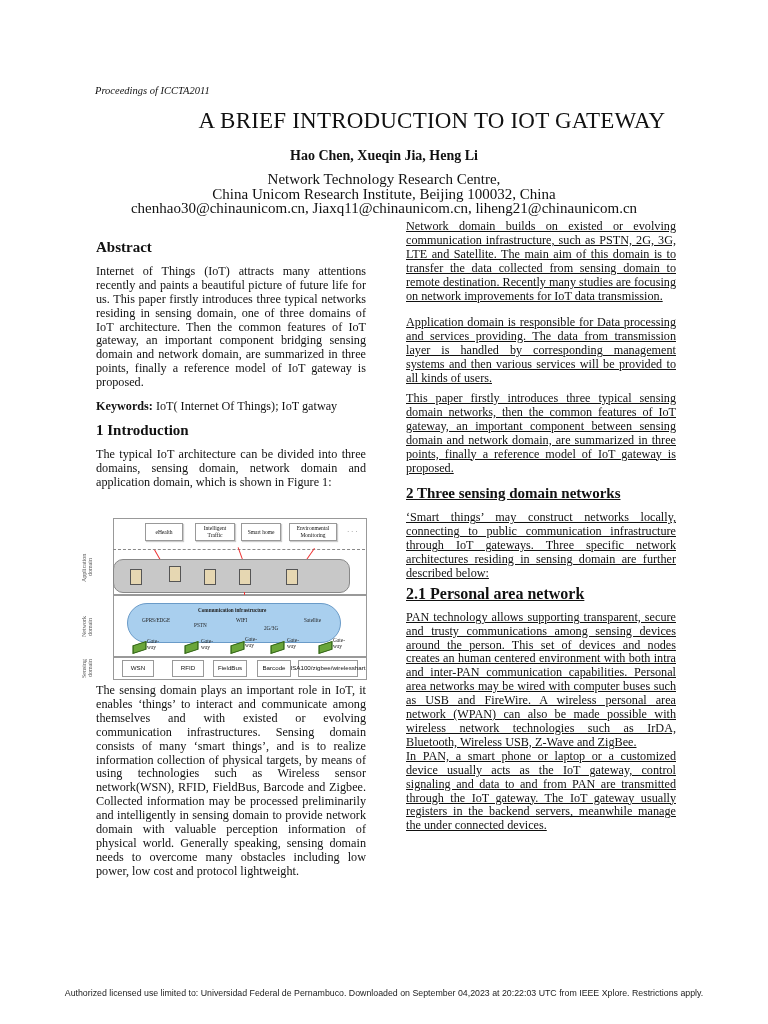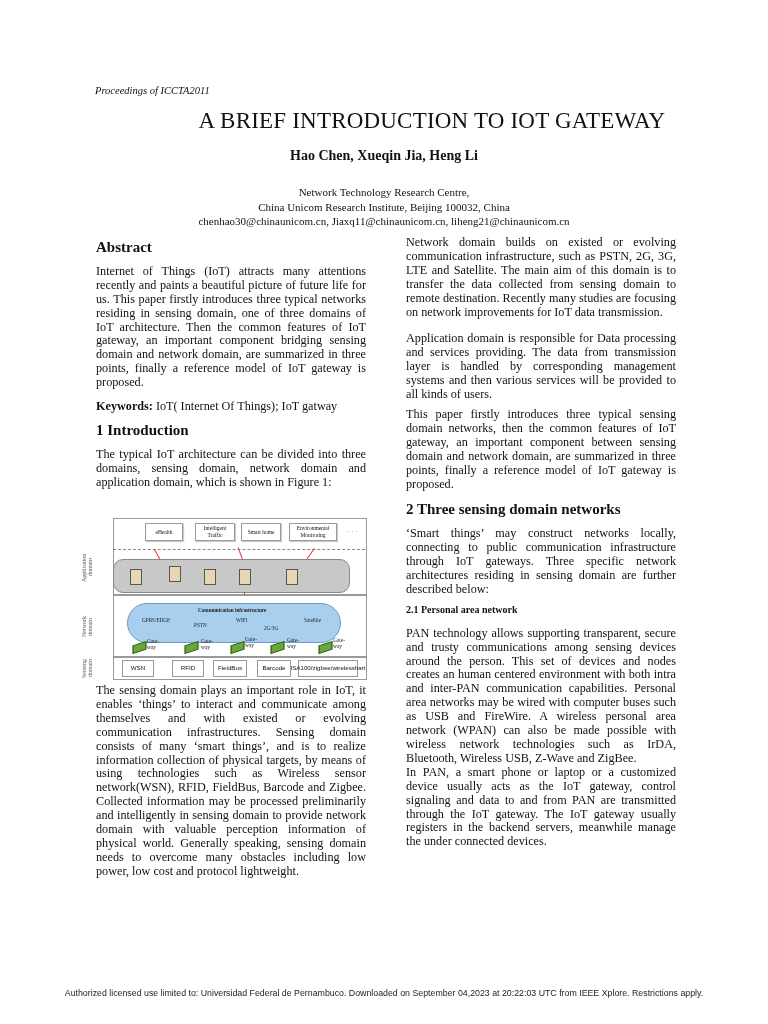--- a/index.html
+++ b/index.html
@@ -1,24 +1,24 @@
 <!DOCTYPE html>
 <html><head>
 <meta charset="utf-8">
 <style>
   html, body { margin:0; padding:0; background:#ffffff; }
   body { width:768px; height:1024px; position:relative; overflow:hidden; font-family:"Liberation Serif", serif; color:#111; }
   .proc { position:absolute; left:95px; top:85px; font-size:10.5px; font-style:italic; }
   .title { position:absolute; left:0; width:768px; top:108px; text-align:center; font-size:23px; font-weight:normal; letter-spacing:0.2px;padding-left:48px; }
   .authors { position:absolute; left:0; width:768px; top:148px; text-align:center; font-size:14px; font-weight:bold; }
-  .affil { position:absolute; left:0; width:768px; top:185px; text-align:center; font-size:11px; line-height:14.5px; }
+  .affil { position:absolute; left:0; width:768px; top:172px; text-align:center; font-size:15px; line-height:14.5px; }
   .col { position:absolute; width:270px; font-size:12.2px; line-height:13.9px; text-align:justify; }
   .col p { margin:0; }
   .h2 { font-size:15px; font-weight:bold; }
-  .h3 { font-size:10px; font-weight:bold; }
+  .h3 { font-size:16px; font-weight:bold; }
   .kw b { font-weight:bold; }
   .caption { font-size:12.2px; }
   .footer { position:absolute; left:0; width:768px; top:988px; text-align:center; font-family:"Liberation Sans", sans-serif; font-size:8.8px; color:#222; }
 
   
   .fig { position:absolute; left:95px; top:515px; width:270px; height:165px; font-family:"Liberation Serif", serif; }
   .fig-box { position:absolute; border:1px solid #999; background:#fff; }
   .fig-side { position:absolute; left:-14px; font-size:6px; color:#555; writing-mode:vertical-rl; transform:rotate(180deg); text-align:center; }
   .app-tag { position:absolute; top:8px; height:16px; border:1px solid #999; background:#fff; font-size:5.5px; line-height:7px; text-align:center; display:flex; align-items:center; justify-content:center; box-shadow:1px 1px 1px #ccc; }
   .dash { position:absolute; left:0; right:0; border-top:1px dashed #888; }
@@ -98,21 +98,21 @@
   <div class="sense-tag" style="left:77px; width:30px;">RFID</div>
   <div class="sense-tag" style="left:118px; width:32px;">FieldBus</div>
   <div class="sense-tag" style="left:162px; width:32px;">Barcode</div>
   <div class="sense-tag" style="left:203px; width:58px;">ISA100/zigbee/wirelesshart</div>
 </div>
 
 <div class="col" style="left:96px; top:684px;">
   <p>The sensing domain plays an important role in IoT, it enables ‘things’ to interact and communicate among themselves and with existed or evolving communication infrastructures. Sensing domain consists of many ‘smart things’, and is to realize information collection of physical targets, by means of using technologies such as Wireless sensor network(WSN), RFID, FieldBus, Barcode and Zigbee. Collected information may be processed preliminarily and intelligently in sensing domain to provide network domain with valuable perception information of physical world. Generally speaking, sensing domain needs to overcome many obstacles including low power, low cost and protocol lightweight.</p>
 </div>
 
-<div class="col" style="left:406px; top:236px;">
+<div class="col" style="left:406px; top:220px;text-decoration:underline;">
   <p style="margin-bottom:13px;">Network domain builds on existed or evolving communication infrastructure, such as PSTN, 2G, 3G, LTE and Satellite. The main aim of this domain is to transfer the data collected from sensing domain to remote destination. Recently many studies are focusing on network improvements for IoT data transmission.</p>
   <p style="margin-bottom:6px;">Application domain is responsible for Data processing and services providing. The data from transmission layer is handled by corresponding management systems and then various services will be provided to all kinds of users.</p>
   <p style="margin-bottom:12px;">This paper firstly introduces three typical sensing domain networks, then the common features of IoT gateway, an important component between sensing domain and network domain, are summarized in three points, finally a reference model of IoT gateway is proposed.</p>
   <p class="h2" style="margin-bottom:10px;">2  Three sensing domain networks</p>
   <p style="margin-bottom:6px;">‘Smart things’ may construct networks locally, connecting to public communication infrastructure through IoT gateways. Three specific network architectures residing in sensing domain are further described below:</p>
   <p class="h3" style="margin-bottom:10px;">2.1 Personal area network</p>
   <p>PAN technology allows supporting transparent, secure and trusty communications among sensing devices around the person. This set of devices and nodes creates an human centered environment with both intra and inter-PAN communication capabilities. Personal area networks may be wired with computer buses such as USB and FireWire. A wireless personal area network (WPAN) can also be made possible with wireless network technologies such as IrDA, Bluetooth, Wireless USB, Z-Wave and ZigBee.</p>
   <p>In PAN, a smart phone or laptop or a customized device usually acts as the IoT gateway, control signaling and data to and from PAN are transmitted through the IoT gateway. The IoT gateway usually registers in the backend servers, meanwhile manage the under connected devices.</p>
 </div>
 

